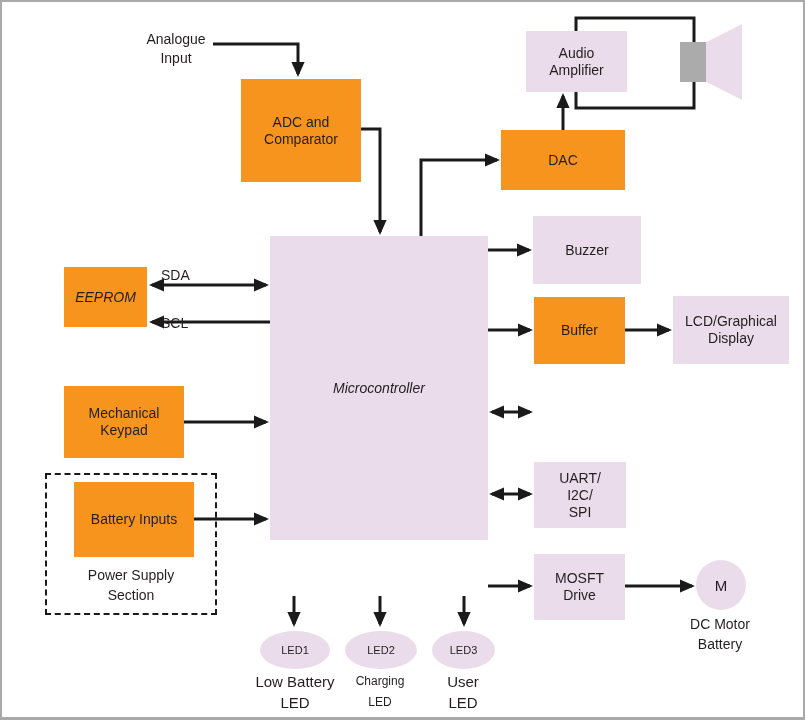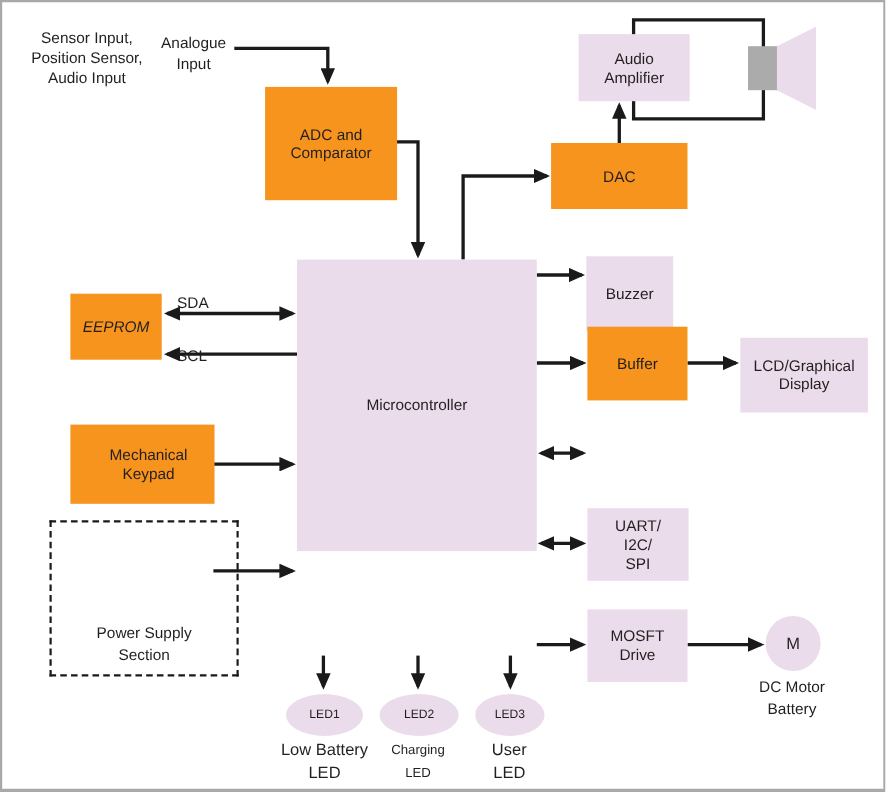--- a/index.html
+++ b/index.html
@@ -90,42 +90,40 @@
     <path class="wire" d="M623 584 L690 584" marker-end="url(#arr)"></path>
     <path class="wire" d="M150 283 L264 283" marker-start="url(#arr)" marker-end="url(#arr)"></path>
     <path class="wire" d="M268 320 L150 320" marker-end="url(#arr)"></path>
     <path class="wire" d="M182 420 L264 420" marker-end="url(#arr)"></path>
     <path class="wire" d="M192 517 L264 517" marker-end="url(#arr)"></path>
     <path class="wire" d="M292 594 L292 622" marker-end="url(#arr)"></path>
     <path class="wire" d="M378 594 L378 622" marker-end="url(#arr)"></path>
     <path class="wire" d="M462 594 L462 622" marker-end="url(#arr)"></path>
   </svg>
 
-  <div class="label" style="left:7px; top:23px; width:140px;">Sensor Input,
-Position Sensor,
-Audio Input</div>
   <div class="label" style="left:139px; top:28px; width:70px; line-height:19px;">Analogue
 Input</div>
   <div class="label" style="left:159px; top:264px;">SDA</div>
   <div class="label" style="left:159px; top:312px;">SCL</div>
   <div class="label" style="left:668px; top:612px; width:100px; line-height:20px;">DC Motor
 Battery</div>
 
   <div class="box pink" style="left:524px; top:29px; width:101px; height:61px;">Audio
 Amplifier</div>
   <div class="box orange" style="left:239px; top:77px; width:120px; height:103px;">ADC and
 Comparator</div>
   <div class="box orange" style="left:499px; top:128px; width:124px; height:60px;">DAC</div>
-  <div class="box pink" style="left:268px; top:234px; width:218px; height:265px;">Microcontroller</div>
+  <div class="box pink" style="left:268px; top:234px; width:218px; height:304px;font-style:italic;">Microcontroller</div>
   <div class="box orange" style="left:62px; top:265px; width:83px; height:60px;font-style:italic;">EEPROM</div>
-  <div class="box orange" style="left:62px; top:384px; width:120px; height:72px;padding-left:11px;">Mechanical
+  <div class="box orange" style="left:62px; top:384px; width:120px; height:72px;">Mechanical
 Keypad</div>
-  <div class="box pink" style="left:531px; top:231px; width:79px; height:68px;">Buzzer</div>
+  <div class="box orange" style="left:72px; top:480px; width:120px; height:75px;">Battery Inputs</div>
+  <div class="box pink" style="left:531px; top:214px; width:108px; height:68px;">Buzzer</div>
   <div class="box orange" style="left:532px; top:295px; width:91px; height:67px;">Buffer</div>
-  <div class="box pink" style="left:671px; top:305px; width:116px; height:68px;">LCD/Graphical
+  <div class="box pink" style="left:671px; top:294px; width:116px; height:68px;">LCD/Graphical
 Display</div>
   <div class="box pink" style="left:532px; top:460px; width:92px; height:66px; line-height:17px;">UART/
 I2C/
 SPI</div>
   <div class="box pink" style="left:532px; top:552px; width:91px; height:66px;">MOSFT
 Drive</div>
 
   <div class="circle" style="left:694px; top:558px; width:50px; height:50px;">M</div>
 
   <div class="speaker-rect" style="left:678px; top:40px; width:28px; height:40px;"></div>

